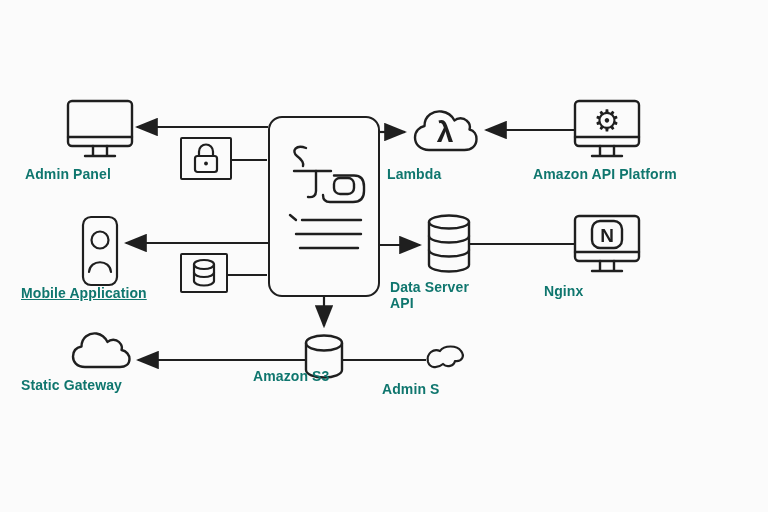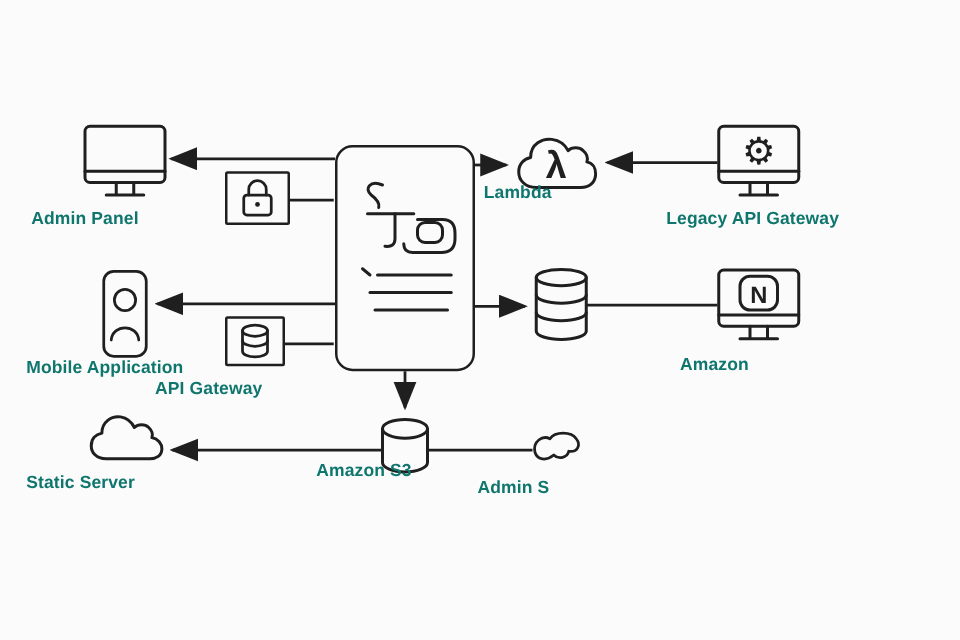--- a/index.html
+++ b/index.html
@@ -92,80 +92,83 @@
       <line x1="32" y1="102" x2="91" y2="102"></line>
       <line x1="26" y1="116" x2="91" y2="116"></line>
       <line x1="30" y1="130" x2="88" y2="130"></line>
     </g>
   </svg>
 
   <svg class="icon-svg" style="left:412px;top:101px;" width="66" height="60" viewBox="0 0 66 60">
     <path class="ln" d="M17 49 C8 49 3 43 3 36.5 C3 30 7.5 26 12.5 25 C12.5 14 22 9.5 29.5 10.5 C37 11.5 40.5 15.5 42.5 19.5 C45.5 16.5 51.5 16.5 54.5 19.5 C57.5 22 58.5 25.5 57.5 28.5 C62.5 29.5 64.5 34 64.5 38 C64.5 45 59.5 49 52.5 49 Z"></path>
     <text x="33" y="41" text-anchor="middle" font-size="30" font-weight="bold">λ</text>
   </svg>
-  <div class="label" style="left:387px;top:145px;width:120px;">Lambda</div>
+  <div class="label" style="left:387px;top:166px;width:120px;">Lambda</div>
 
   <svg class="icon-svg" style="left:571px;top:98px;" width="72" height="64" viewBox="0 0 72 64">
     <g class="ln">
       <rect x="4" y="3" width="64" height="45" rx="4"></rect>
       <line x1="4" y1="39" x2="68" y2="39"></line>
       <line x1="29" y1="48" x2="29" y2="57"></line>
       <line x1="43" y1="48" x2="43" y2="57"></line>
       <line x1="21" y1="58" x2="51" y2="58"></line>
     </g>
     <text x="36" y="33" text-anchor="middle" font-size="30">⚙</text>
   </svg>
-  <div class="label" style="left:533px;top:166px;width:170px;">Legacy API Gateway</div>
+  <div class="label" style="left:533px;top:166px;width:170px;">Amazon API Platform</div>
 
   <svg class="icon-svg" style="left:80px;top:214px;" width="40" height="74" viewBox="0 0 40 74">
     <g class="ln thin">
       <rect x="3" y="3" width="34" height="68" rx="8"></rect>
       <circle cx="20" cy="26" r="8.5"></circle>
       <path d="M9 58 C10 45 30 45 31 58"></path>
     </g>
   </svg>
-  <div class="label" style="left:21px;top:285px;width:160px;">Mobile Application</div>
+  <div class="label" style="left:21px;top:285px;width:160px;text-decoration:underline;">Mobile Application</div>
 
   <div class="obox" style="left:180px;top:253px;width:48px;height:40px;">
     <svg width="26" height="30" viewBox="0 0 26 30">
       <g class="ln thin">
         <ellipse cx="13" cy="6.5" rx="10" ry="4.5"></ellipse>
         <path d="M3 6.5 v16.5 a10 4.5 0 0 0 20 0 V6.5"></path>
         <path d="M3 14.5 a10 4.5 0 0 0 20 0"></path>
       </g>
     </svg>
   </div>
-  <div class="label" style="left:124px;top:302px;width:160px;">API Gateway</div>
 
   <svg class="icon-svg" style="left:426px;top:213px;" width="46" height="64" viewBox="0 0 46 64">
     <g class="ln">
       <ellipse cx="23" cy="9" rx="20" ry="6.5"></ellipse>
       <path d="M3 9 V52 A20 6.5 0 0 0 43 52 V9"></path>
       <path d="M3 23 A20 6.5 0 0 0 43 23"></path>
       <path d="M3 37 A20 6.5 0 0 0 43 37"></path>
     </g>
   </svg>
+  <div class="label two" style="left:390px;top:279px;width:120px;">
+    <span>Data Server</span><br>
+    <span>API</span>
+  </div>
 
   <svg class="icon-svg" style="left:571px;top:213px;" width="72" height="64" viewBox="0 0 72 64">
     <g class="ln">
       <rect x="4" y="3" width="64" height="45" rx="4"></rect>
       <line x1="4" y1="39" x2="68" y2="39"></line>
       <line x1="29" y1="48" x2="29" y2="57"></line>
       <line x1="43" y1="48" x2="43" y2="57"></line>
       <line x1="21" y1="58" x2="51" y2="58"></line>
       <rect x="21" y="8" width="30" height="27" rx="8"></rect>
     </g>
     <text x="36" y="29" text-anchor="middle" font-size="19" font-weight="bold">N</text>
   </svg>
-  <div class="label" style="left:544px;top:283px;width:120px;">Amazon</div>
+  <div class="label" style="left:544px;top:283px;width:120px;">Nginx</div>
 
   <svg class="icon-svg" style="left:70px;top:327px;" width="62" height="46" viewBox="0 0 62 46">
     <path class="ln" d="M15 40 C6.5 40 3 34.5 3 29.5 C3 24 6.5 20.5 11.5 19.5 C11.5 10.5 19 5.5 26.5 6.5 C32.5 7.5 35.5 11 37.5 15 C40.5 12 46 12 49 15 C51.5 17.5 52.5 20.5 51.5 23 C56.5 24 59.5 28 59.5 32 C59.5 37.5 55 40 50 40 Z"></path>
   </svg>
-  <div class="label" style="left:21px;top:377px;width:160px;">Static Server</div>
+  <div class="label" style="left:21px;top:377px;width:160px;">Static Gateway</div>
 
   <svg class="icon-svg" style="left:303px;top:333px;" width="42" height="48" viewBox="0 0 42 48">
     <g class="ln">
       <ellipse cx="21" cy="10" rx="18" ry="7.5"></ellipse>
       <path d="M3 10 V37 A18 7.5 0 0 0 39 37 V10"></path>
     </g>
   </svg>
   <div class="label" style="left:253px;top:368px;width:140px;">Amazon S3</div>
 
   <svg class="icon-svg" style="left:424px;top:343px;" width="44" height="30" viewBox="0 0 44 30">

